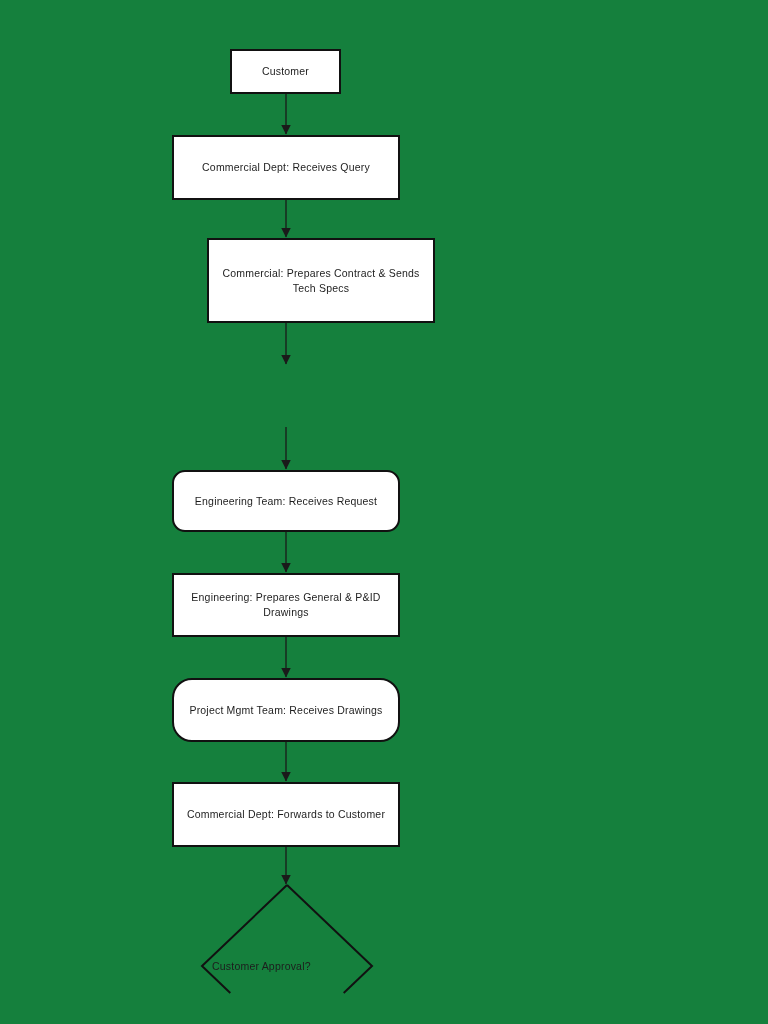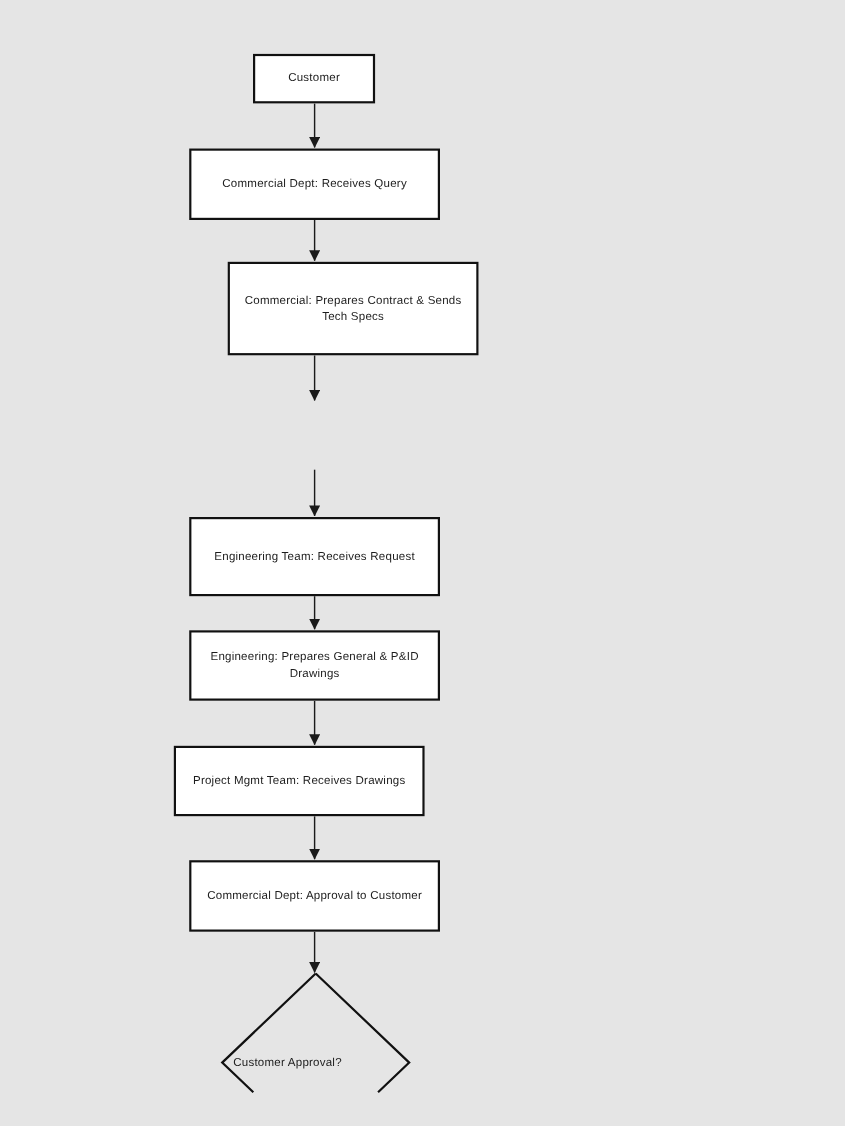--- a/index.html
+++ b/index.html
@@ -1,20 +1,20 @@
 <!DOCTYPE html>
 <html><head>
 <meta charset="utf-8">
 <style>
   html, body { margin: 0; padding: 0; background: #ffffff; }
   .page {
     position: relative;
     width: 768px;
     height: 1024px;
-    background: #e5e5e5;
+    background: #15803d;
     overflow: hidden;
     font-family: "Liberation Sans", sans-serif;
   }
   .connector-layer {
     position: absolute;
     left: 0; top: 0;
     width: 768px; height: 1024px;
   }
   .flow-box {
     position: absolute;
@@ -72,33 +72,33 @@
 
   <div class="flow-box" style="left:172px; top:135px; width:228px; height:65px;">
     <span>Commercial Dept: Receives Query</span>
   </div>
 
   <div class="flow-box" style="left:172px; top:238px; width:228px; height:85px;margin-left:35px;">
     <span>Commercial: Prepares Contract &amp; Sends Tech Specs</span>
   </div>
 
 
-  <div class="flow-box" style="left:172px; top:470px; width:228px; height:72px;">
+  <div class="flow-box" style="left:172px; top:470px; width:228px; height:62px;border-radius:13px;">
     <span>Engineering Team: Receives Request</span>
   </div>
 
   <div class="flow-box" style="left:172px; top:573px; width:228px; height:64px;">
     <span>Engineering: Prepares General &amp; P&amp;ID Drawings</span>
   </div>
 
-  <div class="flow-box" style="left:158px; top:678px; width:228px; height:64px;">
+  <div class="flow-box" style="left:172px; top:678px; width:228px; height:64px;border-radius:20px;">
     <span>Project Mgmt Team: Receives Drawings</span>
   </div>
 
   <div class="flow-box" style="left:172px; top:782px; width:228px; height:65px;">
-    <span>Commercial Dept: Approval to Customer</span>
+    <span>Commercial Dept: Forwards to Customer</span>
   </div>
 
   <div class="diamond-label" style="left:212px; top:959px; width:150px;">
     <span>Customer Approval?</span>
   </div>
 
 </div>
 
 </body></html>

